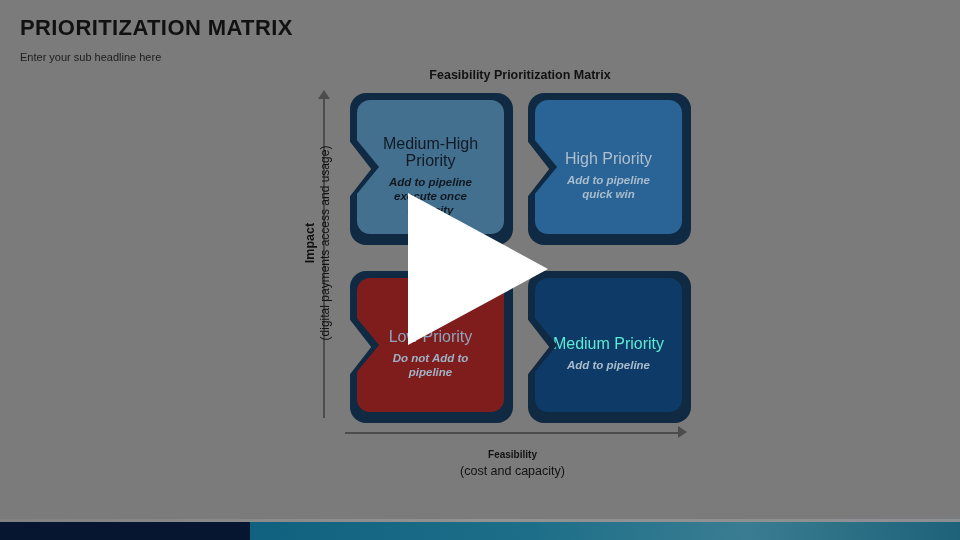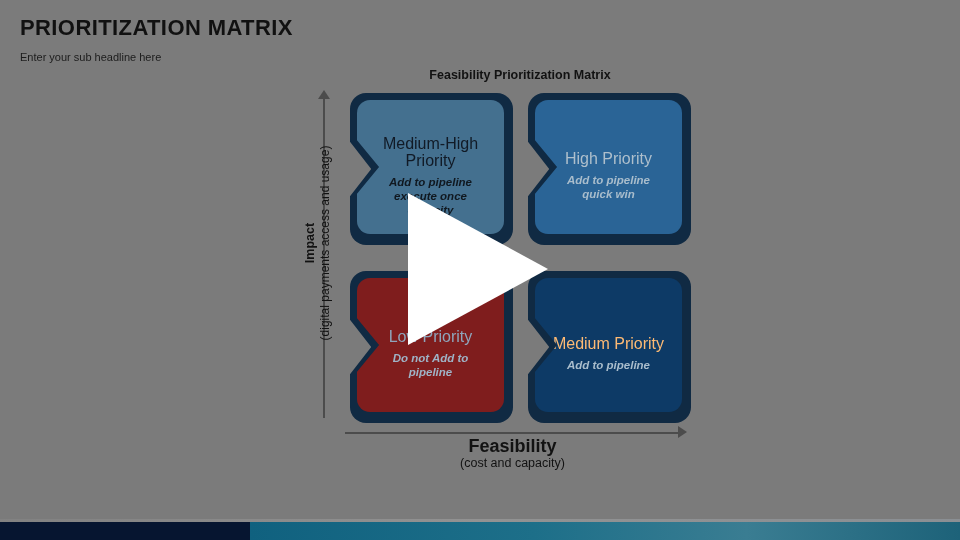--- a/index.html
+++ b/index.html
@@ -129,23 +129,24 @@
   #x-axis-label {
     position: absolute;
     left: 55px;
     top: 350px;
     width: 335px;
     text-align: center;
     line-height: 17px;
   }
   #x-axis-label .axis-main {
     display: block;
-    font-size: 18px;
-    font-weight: bold;
-    color: #121212;
+    font-size: 10px;
+    font-weight: bold;
+    color: #121212;
+    margin-top: 8px;
   }
   #x-axis-label .axis-sub {
     display: block;
     font-size: 12.5px;
     font-weight: normal;
     color: #121212;
   }
 
   
   #quadrants {
@@ -217,21 +218,21 @@
     margin: 0;
     white-space: pre-line;
   }
 
   .quad.tl .quad-title { color: #111a26; }
   .quad.tl .quad-desc  { color: #101820; }
   .quad.tr .quad-title { color: #aebfcc; }
   .quad.tr .quad-desc  { color: #a9bdcc; }
   .quad.bl .quad-title { color: #8fa5bb; }
   .quad.bl .quad-desc  { color: #9fb3c6; }
-  .quad.br .quad-title { color: #fdba74; }
+  .quad.br .quad-title { color: #5eead4; }
   .quad.br .quad-desc  { color: #a9bdcc; }
 
   
   #play-overlay {
     position: absolute;
     left: 0; top: 0;
     width: 960px;
     height: 540px;
     pointer-events: none;
   }

